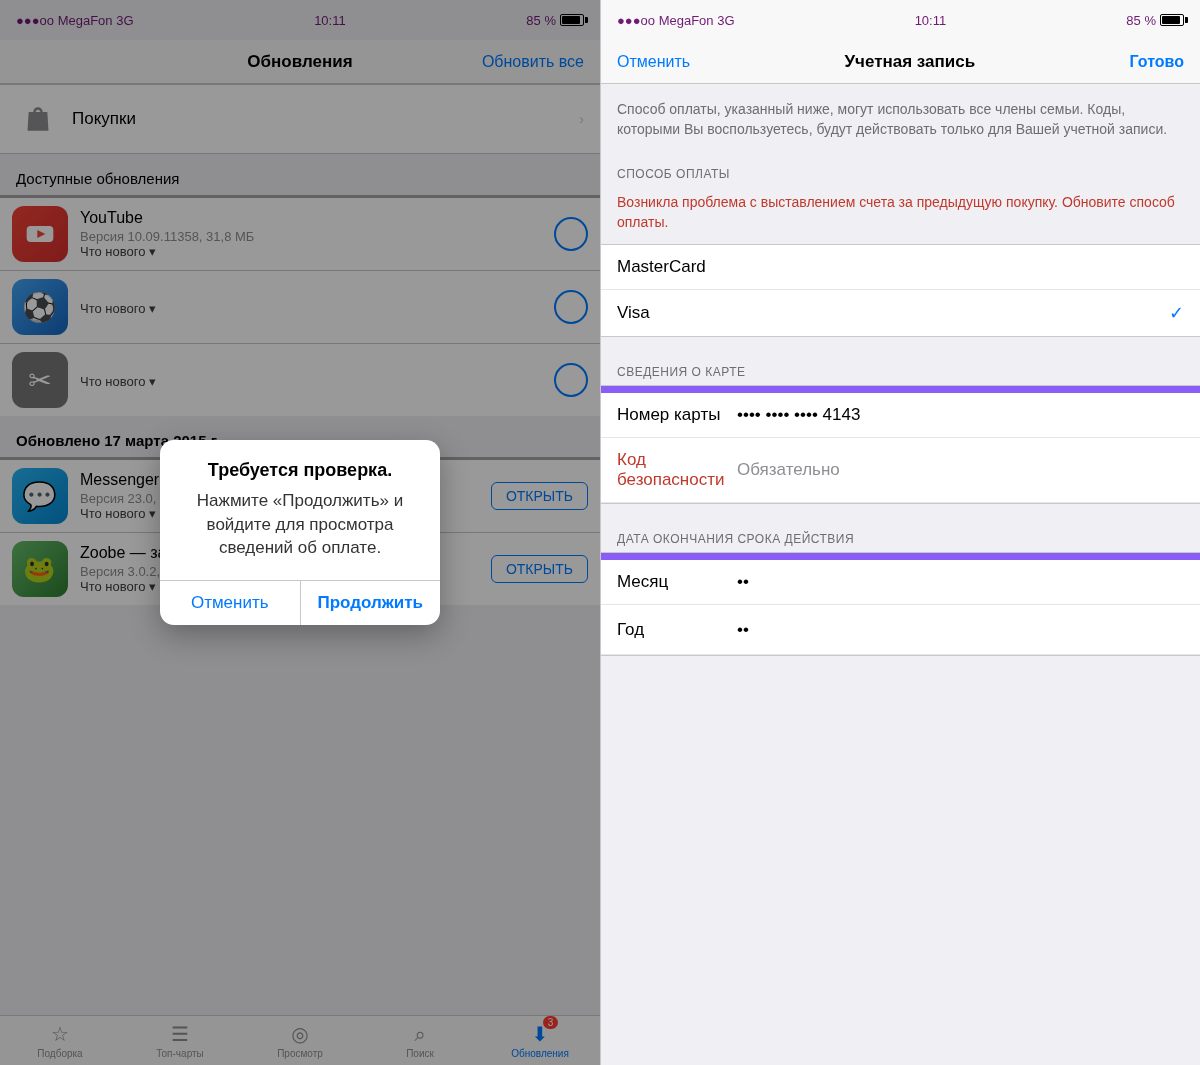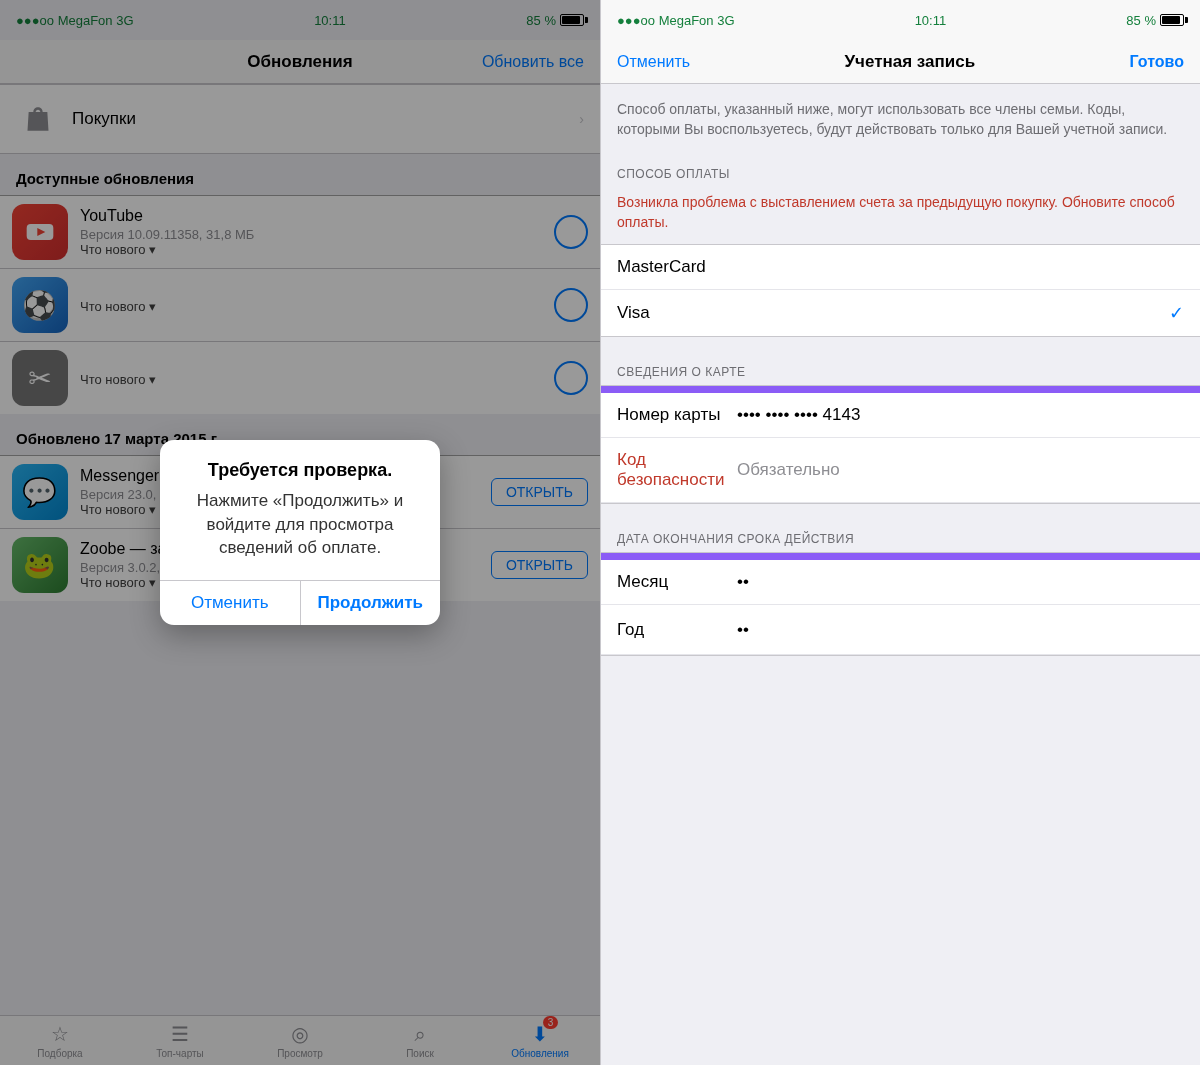--- a/index.html
+++ b/index.html
@@ -1,43 +1,43 @@
 <!DOCTYPE html>
 <html><head>
   <meta charset="utf-8">
   <style>
     * { margin: 0; padding: 0; box-sizing: border-box; }
     body { font-family: -apple-system, 'Helvetica Neue', Helvetica, Arial, sans-serif; background: #efeff4; display: flex; width: 1200px; height: 1065px; overflow: hidden; }
 
     
     .left-panel { width: 600px; height: 1065px; background: #efeff4; position: relative; display: flex; flex-direction: column; }
 
-    .status-bar { height: 40px; background: #efeff4; display: flex; align-items: center; justify-content: space-between; padding: 0 16px; font-size: 13px; color: #15803d; }
+    .status-bar { height: 40px; background: #efeff4; display: flex; align-items: center; justify-content: space-between; padding: 0 16px; font-size: 13px; color: #701a75; }
     .status-bar .battery { font-size: 13px; display: flex; align-items: center; gap: 4px; }
     .battery-icon { display: inline-block; width: 24px; height: 12px; border: 1.5px solid #000; border-radius: 2px; position: relative; }
     .battery-icon::after { content: ''; position: absolute; right: -5px; top: 50%; transform: translateY(-50%); width: 3px; height: 6px; background: #000; border-radius: 0 1px 1px 0; }
     .battery-fill { position: absolute; left: 1px; top: 1px; bottom: 1px; width: 80%; background: #000; border-radius: 1px; }
 
     .nav-bar { height: 44px; background: #f8f8f8; border-bottom: 1px solid #c8c7cc; display: flex; align-items: center; justify-content: center; padding: 0 16px; }
     .nav-bar .title { font-weight: bold; font-size: 17px; }
     .nav-bar .right-btn { position: absolute; right: 16px; color: #007aff; font-size: 16px; }
 
     .scroll-content { flex: 1; overflow: hidden; }
 
     
     .purchases-row { background: #fff; border-bottom: 1px solid #c8c7cc; border-top: 1px solid #c8c7cc; display: flex; align-items: center; padding: 12px 16px; margin-top: 0; }
     .purchases-icon { width: 44px; height: 44px; display: flex; align-items: center; justify-content: center; margin-right: 12px; }
     .purchases-icon svg { width: 28px; height: 28px; fill: #8e8e93; }
     .purchases-label { flex: 1; font-size: 17px; }
     .chevron { color: #c7c7cc; font-size: 14px; }
 
-    .section-header-text { font-size: 15px; font-weight: bold; color: #000; padding: 16px 16px 8px; }
-
-    
-    .app-item { background: #fff; border-top: 1px solid #a3a3a3; display: flex; align-items: center; padding: 8px 12px; position: relative; }
+    .section-header-text { font-size: 15px; font-weight: normal; color: #000; padding: 16px 16px 8px; }
+
+    
+    .app-item { background: #fff; border-top: 3px solid #a3a3a3; display: flex; align-items: center; padding: 8px 12px; position: relative; }
     .app-item + .app-item { border-top: 1px solid #c8c7cc; }
     .app-icon { width: 56px; height: 56px; border-radius: 12px; margin-right: 12px; flex-shrink: 0; }
     .app-info { flex: 1; }
     .app-name { font-size: 16px; font-weight: 500; }
     .app-version { font-size: 13px; color: #8e8e93; margin-top: 2px; }
     .app-whats-new { font-size: 13px; color: #404040; }
     .download-circle { width: 34px; height: 34px; border-radius: 50%; border: 2px solid #007aff; display: flex; align-items: center; justify-content: center; flex-shrink: 0; }
     .open-btn { border: 1px solid #007aff; border-radius: 6px; padding: 5px 14px; color: #007aff; font-size: 14px; background: transparent; flex-shrink: 0; }
 
     .section-updated { font-size: 15px; font-weight: bold; color: #000; padding: 16px 16px 8px; }

